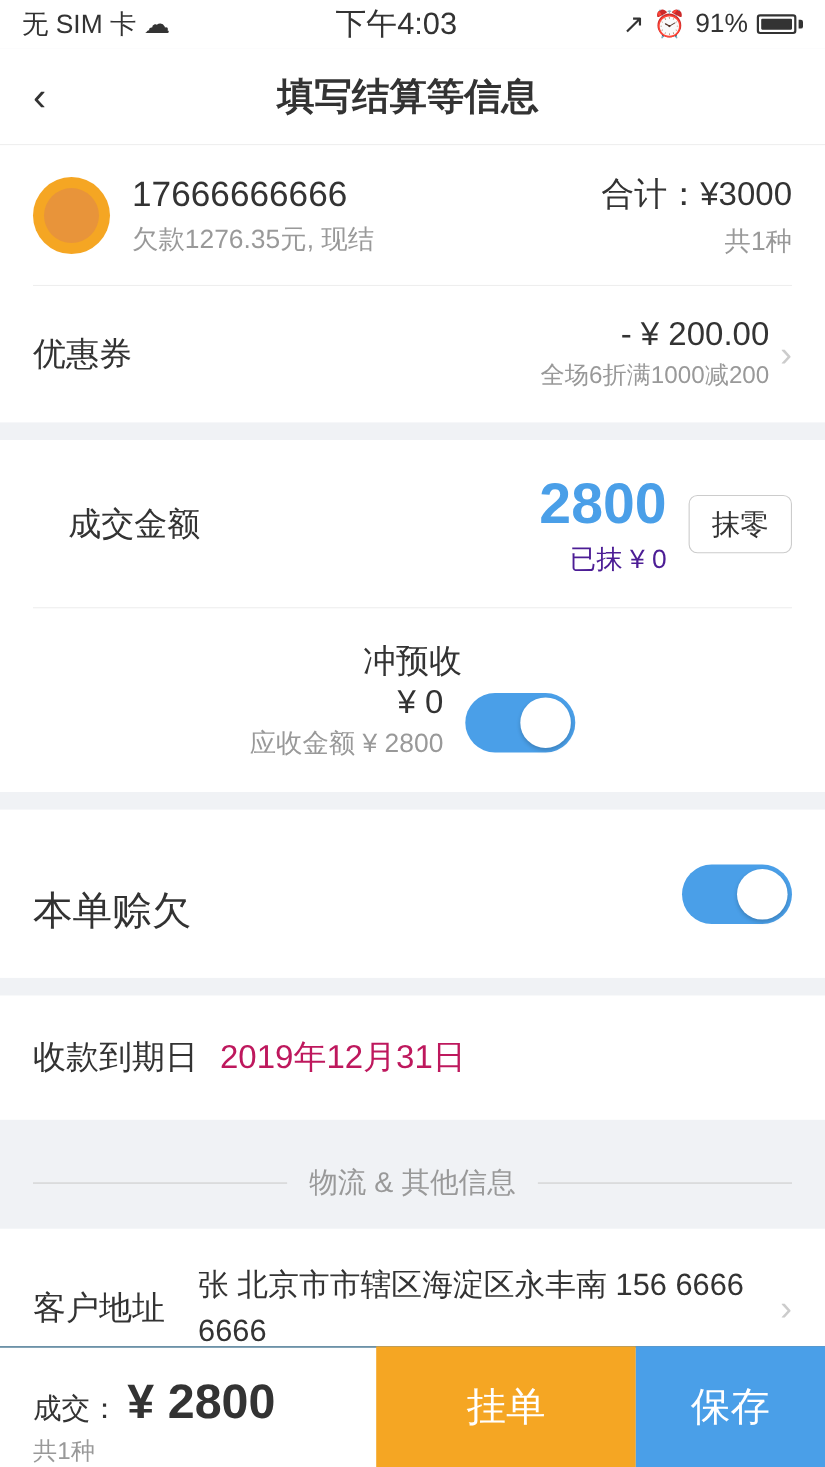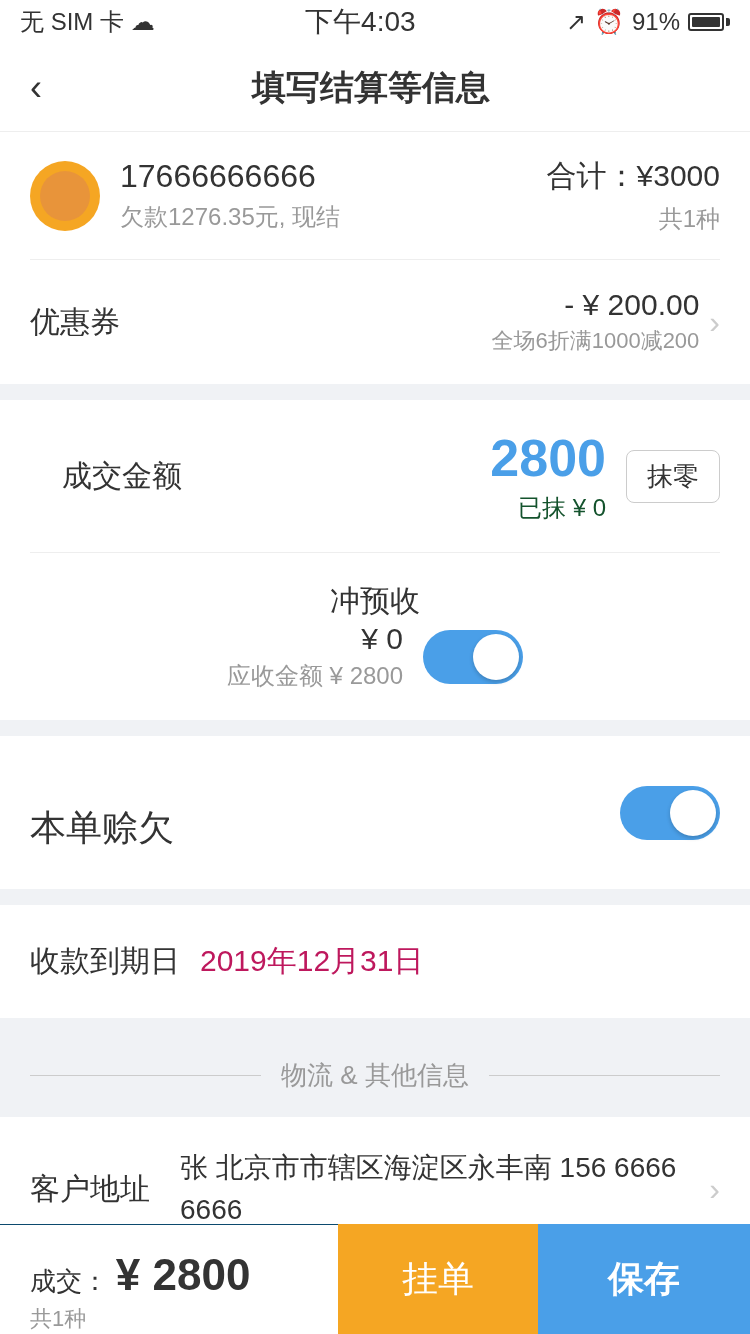--- a/index.html
+++ b/index.html
@@ -136,21 +136,21 @@
     .amount-value { font-size: 52px; color: #4a9fe8; font-weight: 600; }
     .round-btn {
       border: 1px solid #ccc;
       border-radius: 8px;
       padding: 8px 20px;
       font-size: 26px;
       color: #333;
       background: #fff;
       cursor: pointer;
     }
-    .amount-sub { font-size: 24px; color: #14532d; text-align: right; margin-top: 4px; }
+    .amount-sub { font-size: 24px; color: #4c1d95; text-align: right; margin-top: 4px; }
 
     
     .row-divider { border: none; border-top: 1px solid #eee; margin: 0; }
 
     
     .precollect-row {
       display: flex;
       align-items: center;
       justify-content: space-between;
       padding: 28px 0;
@@ -250,31 +250,31 @@
       border-top: 1px solid #0c4a6e;
     }
     .bottom-summary {
       flex: 1;
       padding: 0 30px;
     }
     .bottom-deal { font-size: 26px; color: #333; }
     .bottom-amount { font-size: 44px; color: #333; font-weight: 600; display: inline; }
     .bottom-count { font-size: 22px; color: #999; margin-top: 4px; }
     .bottom-btn-pending {
-      width: 200px; height: 110px;
+      width: 236px; height: 110px;
       background: #f5a623;
       display: flex; align-items: center; justify-content: center;
       font-size: 36px; color: #fff; font-weight: 500;
       cursor: pointer;
     }
     .bottom-btn-save {
-      width: 212px; height: 110px;
+      width: 172px; height: 110px;
       background: #4a9fe8;
       display: flex; align-items: center; justify-content: center;
-      font-size: 36px; color: #fff; font-weight: 700;
+      font-size: 36px; color: #fff; font-weight: 400;
       cursor: pointer;
     }
   </style>
 </head>
 <body>
 
 <div class="status-bar">
   <div class="status-left">
     <span>无 SIM 卡 ☁</span>
   </div>

